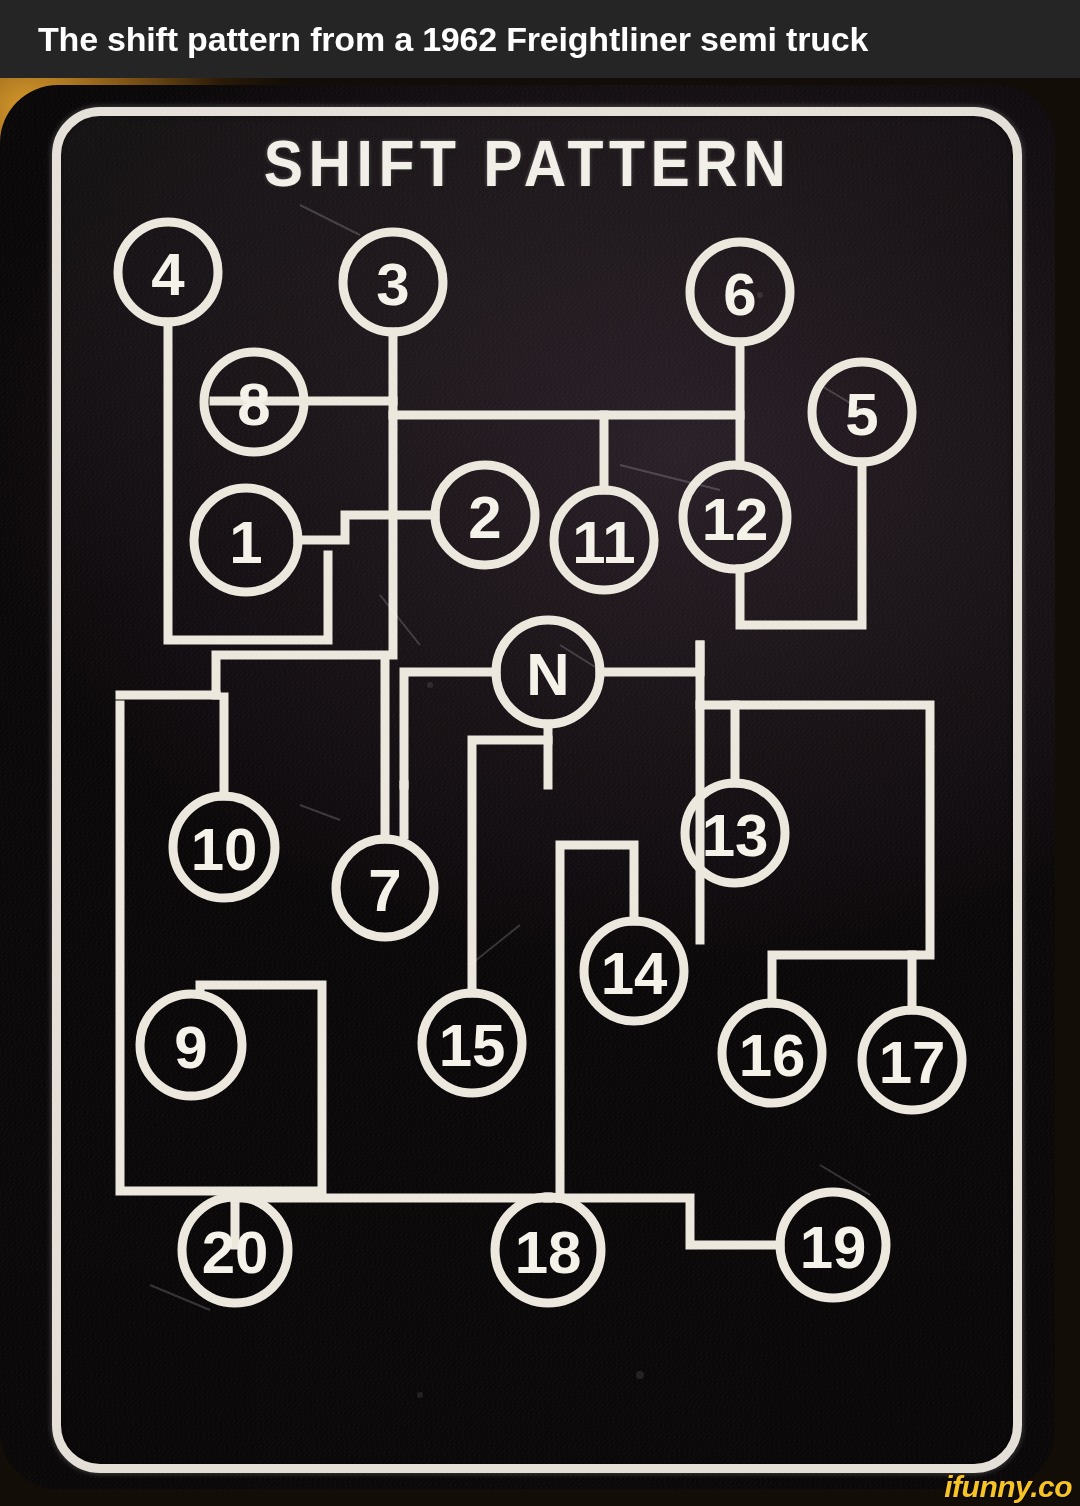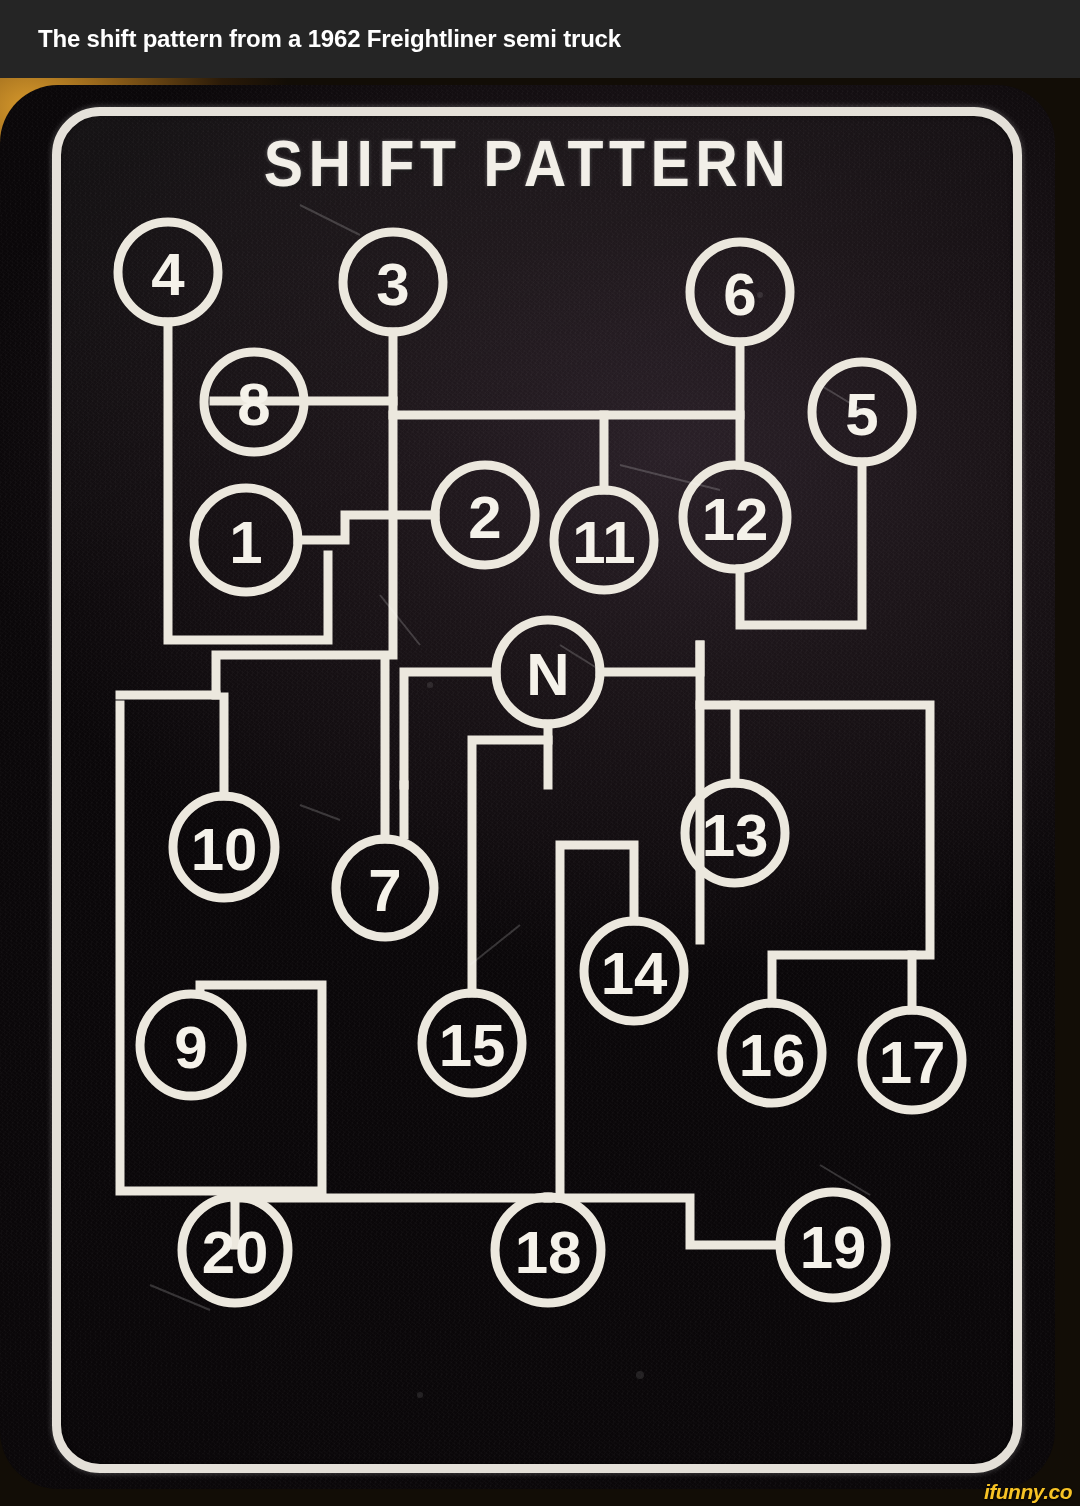--- a/index.html
+++ b/index.html
@@ -19,21 +19,21 @@
   #caption-bar {
     position: absolute;
     left: 0; top: 0;
     width: 1080px; height: 78px;
     background: #252525;
     display: flex;
     align-items: center;
   }
   #caption-text {
     color: #ffffff;
-    font-size: 24px;
+    font-size: 34px;
     font-weight: bold;
     letter-spacing: -0.2px;
     margin-left: 38px;
     font-family: "Liberation Sans", sans-serif;
   }
 
   
   #photo {
     position: absolute;
     left: 0; top: 78px;
@@ -135,21 +135,21 @@
     pointer-events: none;
     border-radius: 58px;
   }
 
   
   #watermark {
     position: absolute;
     right: 8px;
     bottom: 2px;
     color: #f7c325;
-    font-size: 21px;
+    font-size: 30px;
     font-weight: bold;
     font-style: italic;
     letter-spacing: -0.5px;
     font-family: "Liberation Sans", sans-serif;
     text-shadow: 0 1px 2px rgba(0,0,0,.9);
   }
 </style>
 </head>
 <body>
 

